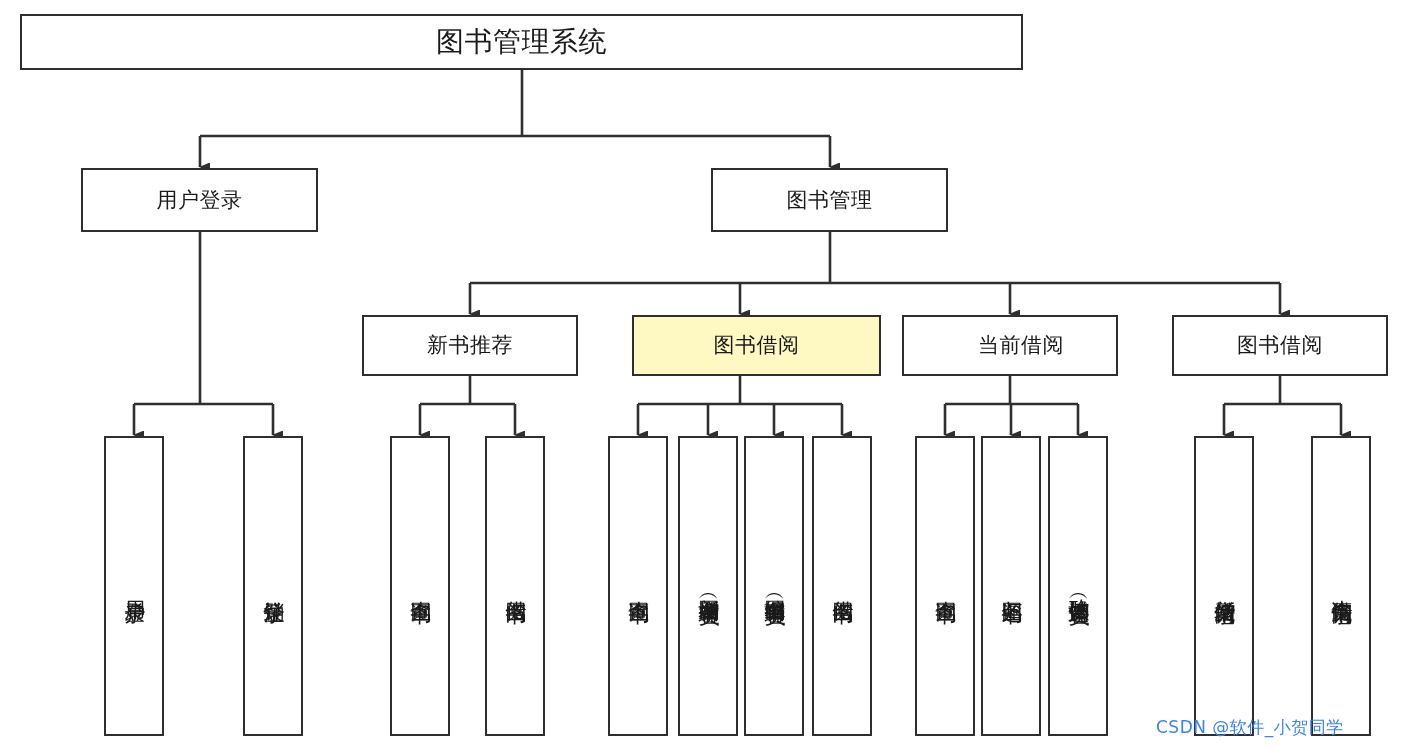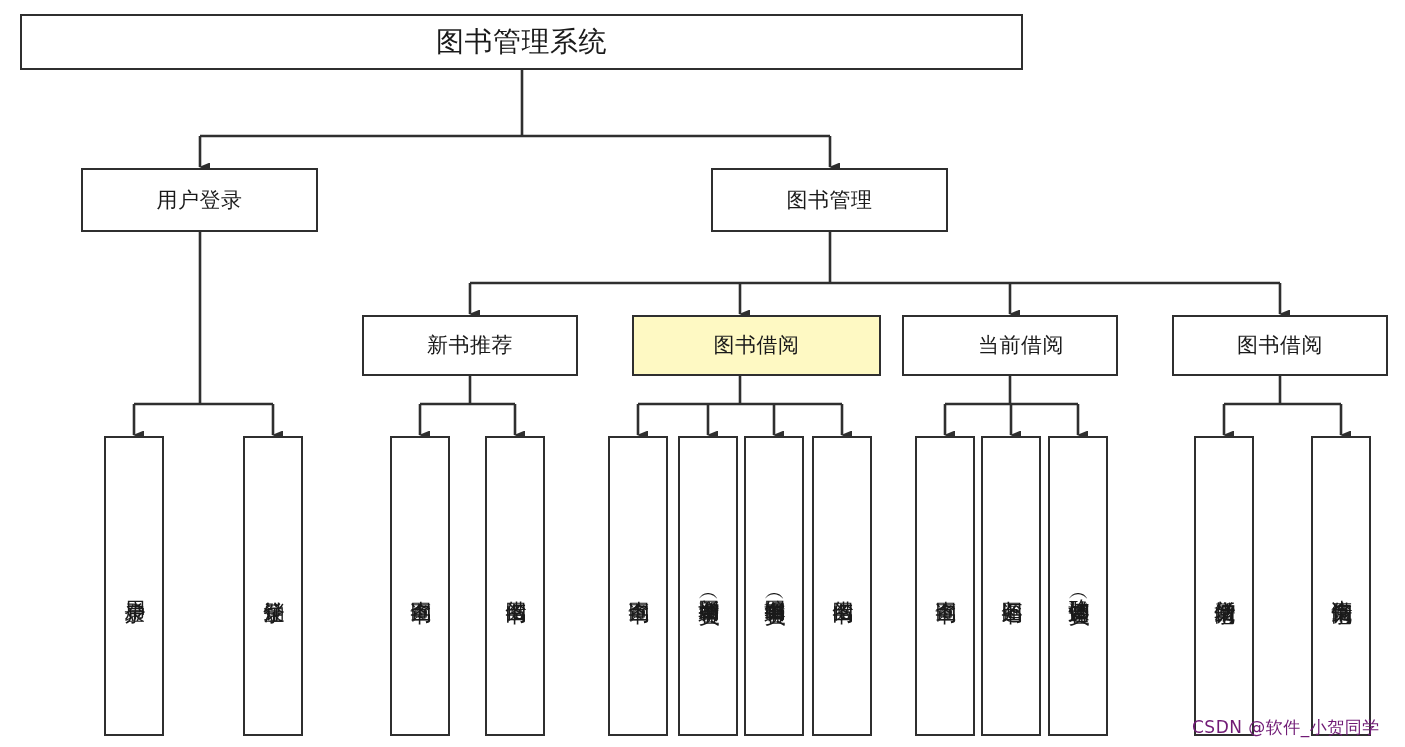--- a/index.html
+++ b/index.html
@@ -163,15 +163,15 @@
         <span class="lbl">确认归还（管理员）</span>
       </div>
       <div class="node vert" style="left: 1194px; top: 436px; width: 60px; height: 300px; border-color: rgb(47, 47, 47); background: rgb(255, 255, 255);">
         <span class="lbl">新增借阅记录</span>
       </div>
       <div class="node vert" style="left: 1311px; top: 436px; width: 60px; height: 300px; border-color: rgb(47, 47, 47); background: rgb(255, 255, 255);">
         <span class="lbl">查询借阅记录</span>
       </div>
     </div>
 
-  <div class="watermark" style="left: 1192px; top: 716px; color: #701a75;">CSDN @软件_小贺同学</div>
+  <div class="watermark" style="left: 1156px; top: 716px; color: #3b82f6;">CSDN @软件_小贺同学</div>
 
 </div>
 
 </body></html>

